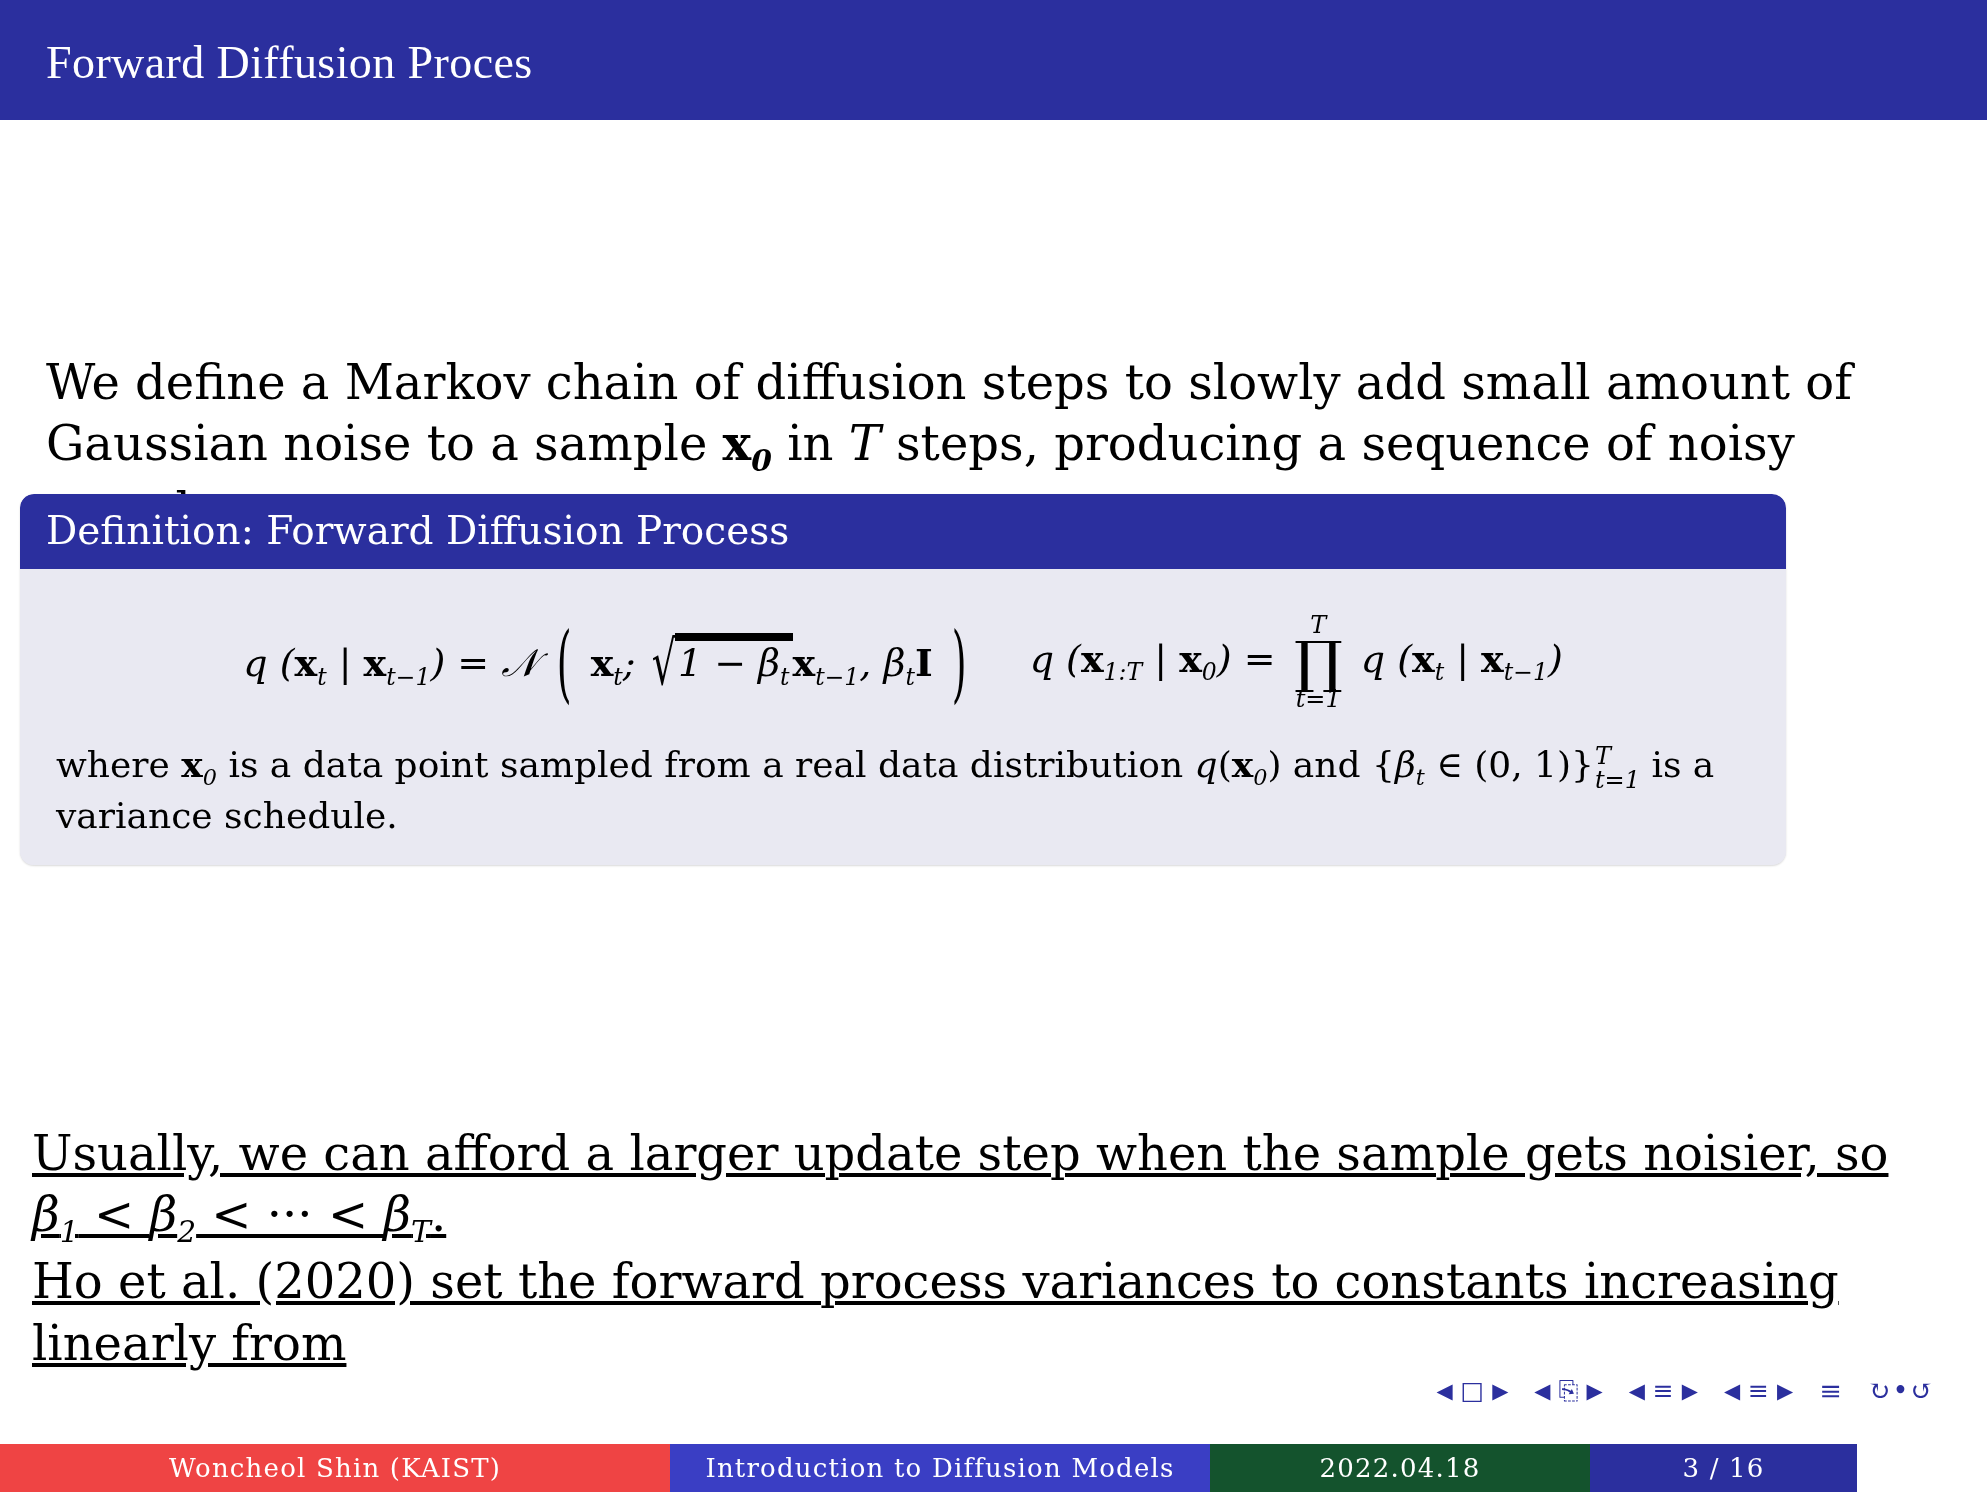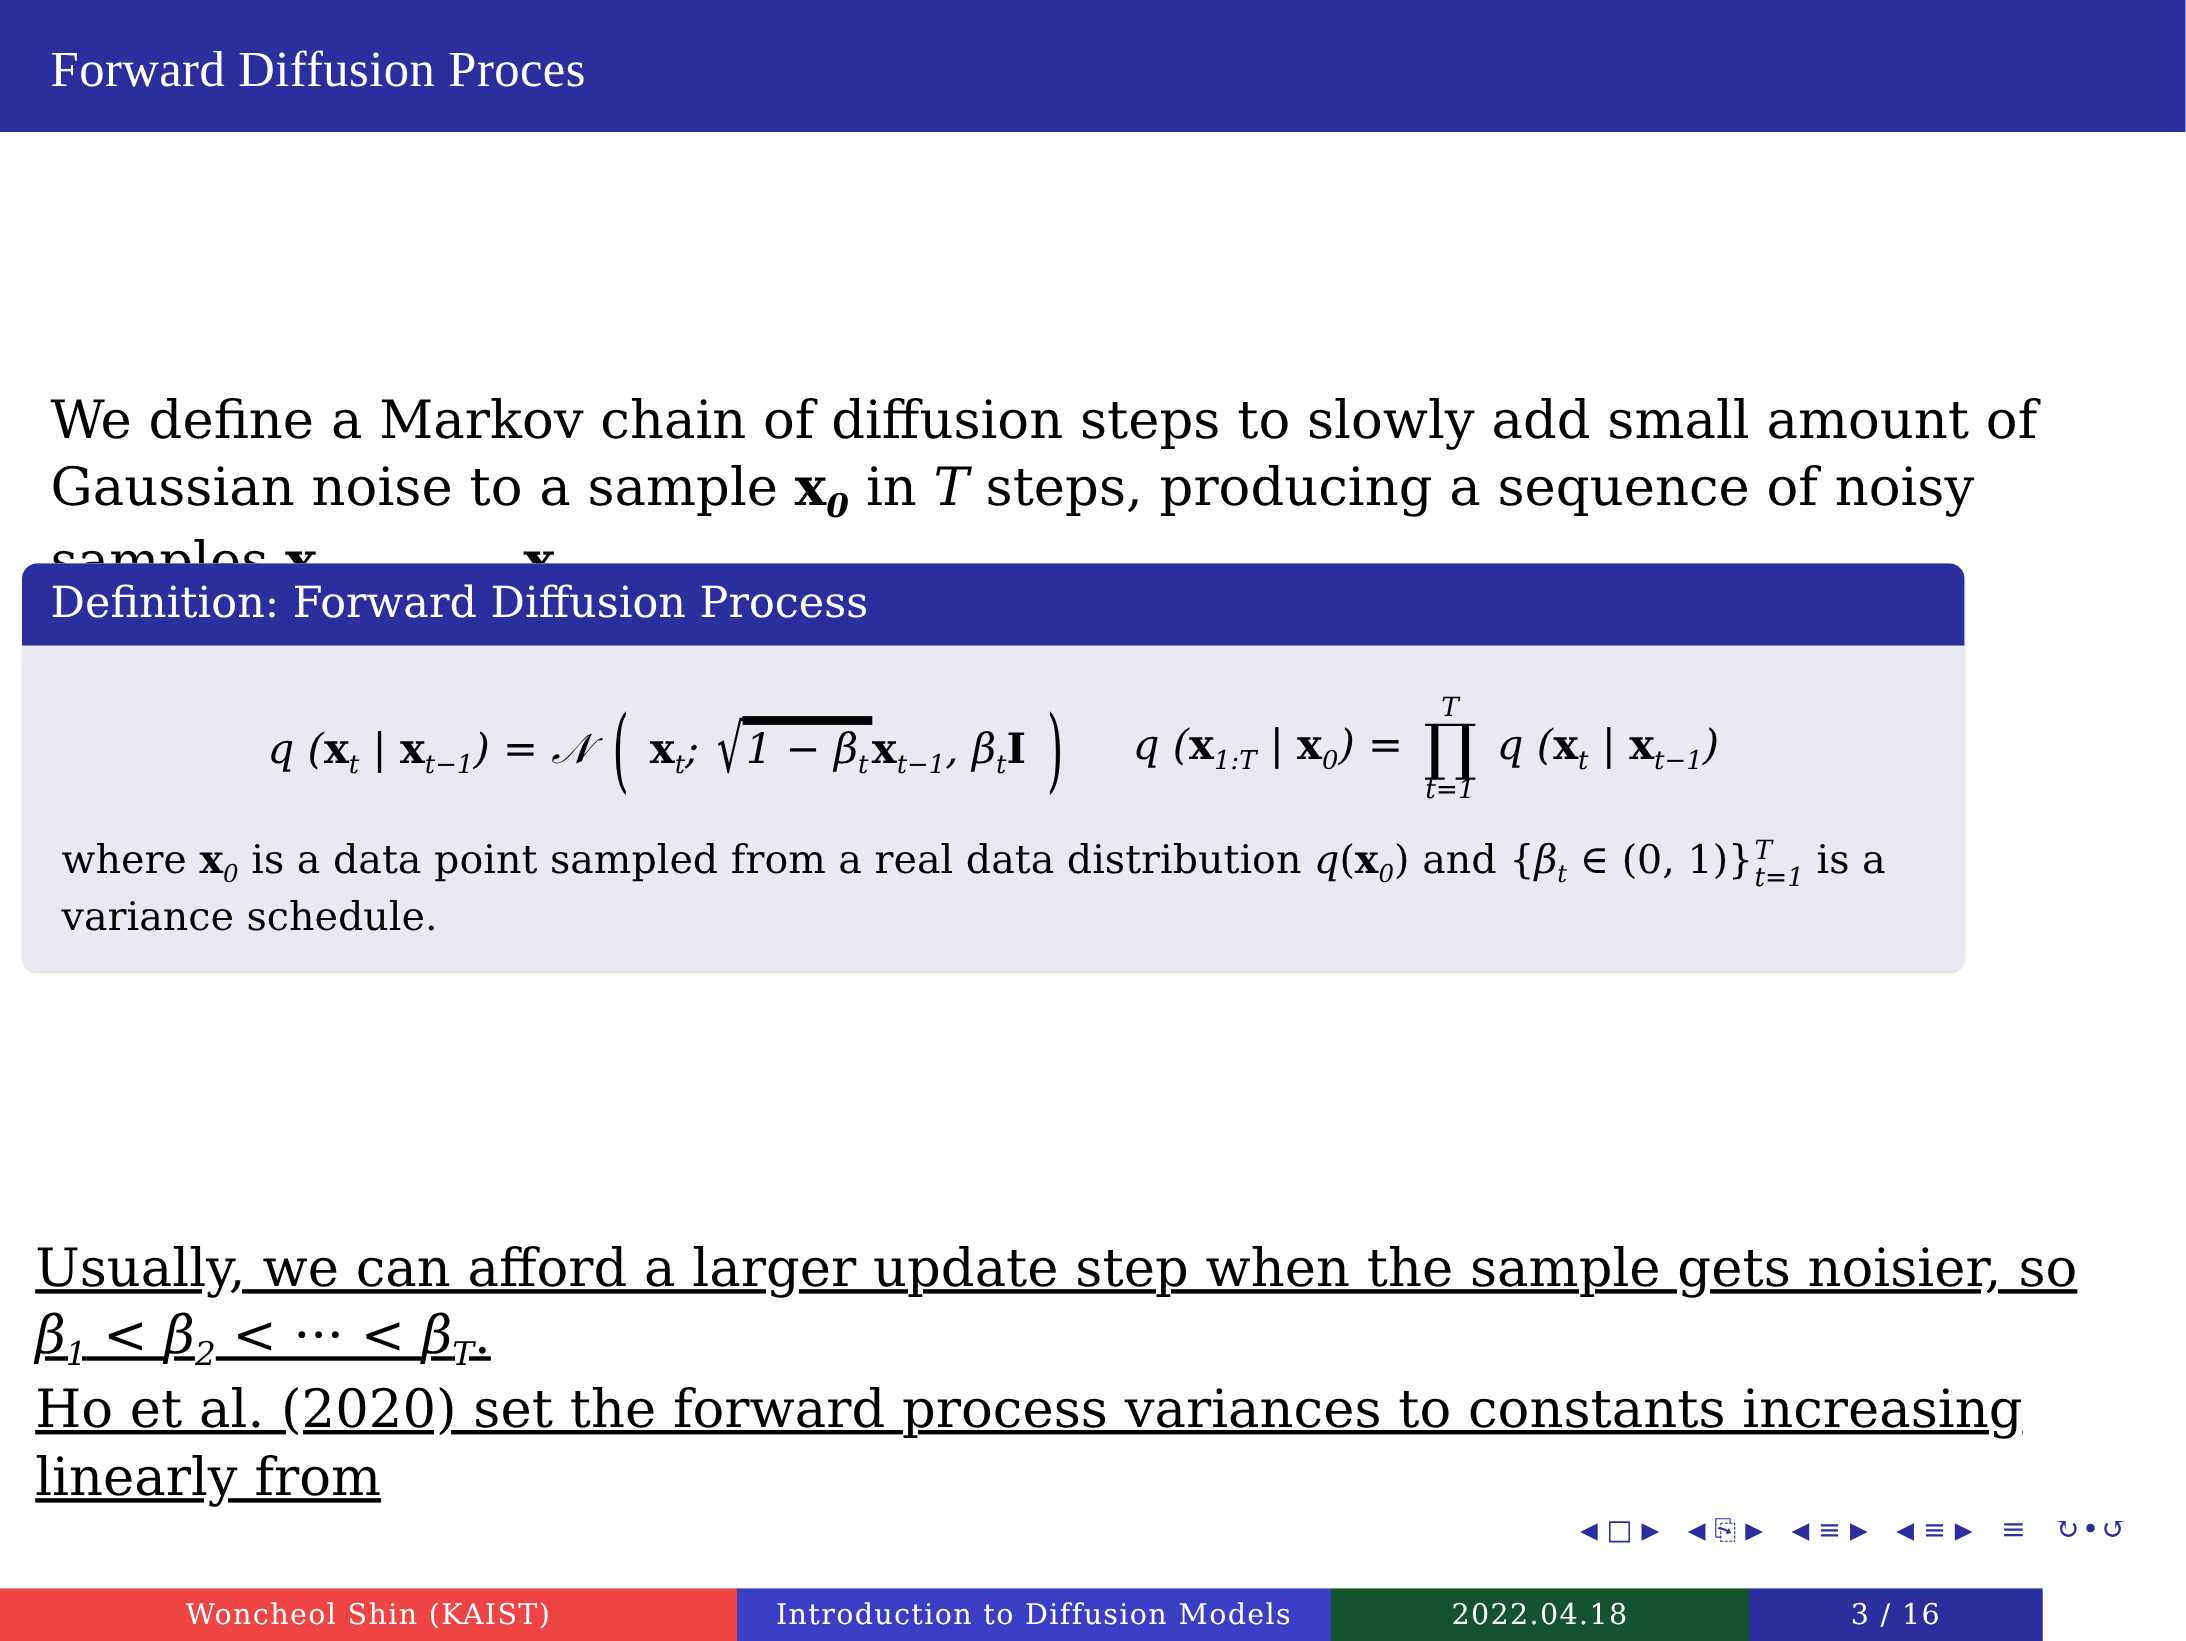--- a/index.html
+++ b/index.html
@@ -53,21 +53,21 @@
   .intro {
     left: 46px;
     top: 232px;
     width: 1900px;
   }
 
   
   .defbox {
     position: absolute;
     left: 20px;
-    top: 392px;
+    top: 374px;
     width: 1766px;
     border-radius: 14px;
     overflow: hidden;
     background: #e9e9f2;
     box-shadow: 0 1px 2px rgba(0,0,0,0.15);
   }
   .defbox-header {
     background: #2b2f9e;
     color: #ffffff;
     font-size: 39px;

